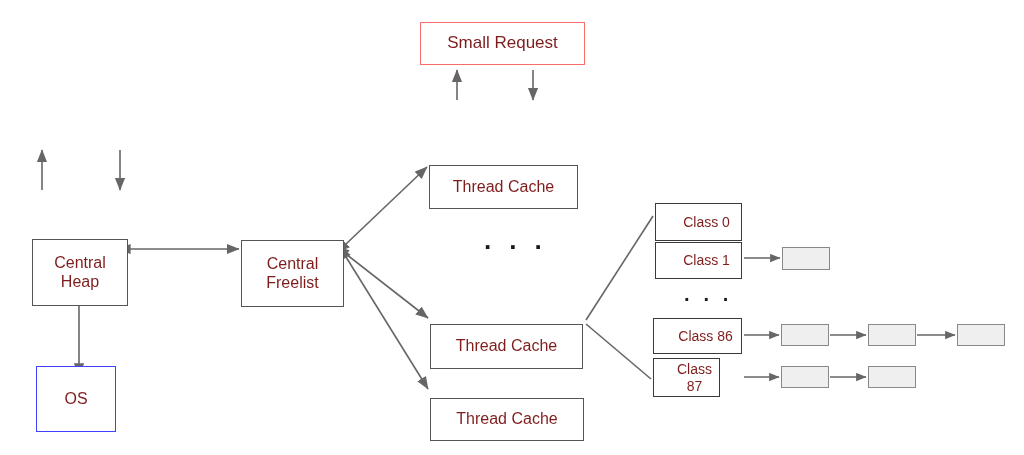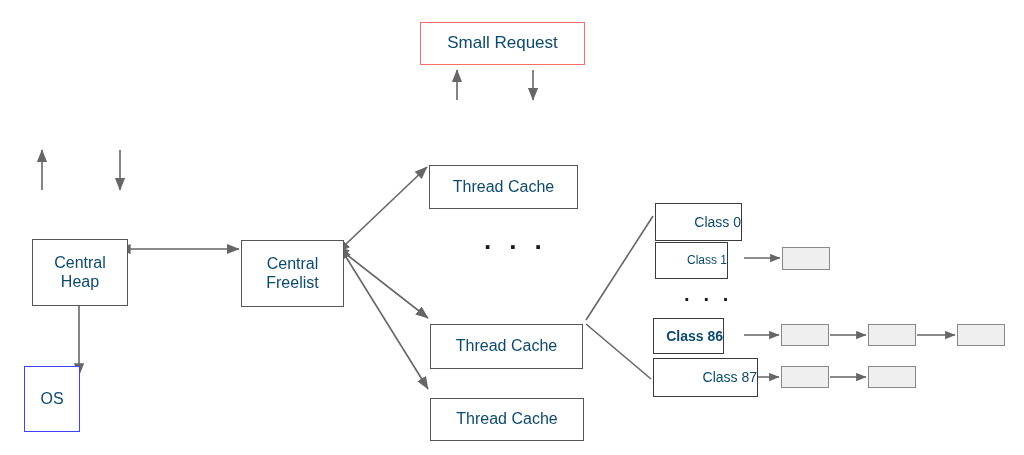--- a/index.html
+++ b/index.html
@@ -24,42 +24,42 @@
     pointer-events: none;
   }
   .node {
     position: absolute;
     box-sizing: border-box;
     display: flex;
     align-items: center;
     justify-content: center;
     text-align: center;
     background: #ffffff;
-    color: #0c4a6e;
+    color: #7f1d1d;
     line-height: 1.18;
     white-space: pre-line;
   }
   .node.gray-border {
     border: 1.6px solid #555555;
     margin-top: 24px;
   }
   .node.red-border {
     border: 1.6px solid #fa6b6b;
   }
   .node.blue-border {
     border: 1.6px solid #4040ff;
   }
   .node.chunk {
     background: #efefef;
     border: 1.6px solid #888888;
   }
   .node.class-box {
     border: 1.9px solid #3a3a3a;
-    justify-content: flex-end;
-    padding-left: 8px;
+    justify-content: center;
+    padding-left: 16px;
   }
   .ellipsis {
     position: absolute;
     display: flex;
     align-items: center;
     color: #1a1a1a;
     letter-spacing: 0.18em;
     font-weight: 700;
     user-select: none;
   }
@@ -102,21 +102,21 @@
 
   <div class="node red-border" style="left: 420px; top: 22px; width: 165px; height: 43px; font-size: 17px;">
     <span>Small Request</span>
   </div>
 
   <div class="node gray-border" style="left: 32px; top: 215px; width: 96px; height: 67px; font-size: 16px;">
     <span>Central
 Heap</span>
   </div>
 
-  <div class="node blue-border" style="left: 24px; top: 366px; width: 56px; height: 66px; font-size: 16px;">
+  <div class="node blue-border" style="left: 36px; top: 366px; width: 80px; height: 66px; font-size: 16px;">
     <span>OS</span>
   </div>
 
   <div class="node gray-border" style="left: 241px; top: 216px; width: 103px; height: 67px; font-size: 16px;">
     <span>Central
 Freelist</span>
   </div>
 
   <div class="node gray-border" style="left: 429px; top: 141px; width: 149px; height: 44px; font-size: 16px;">
     <span>Thread Cache</span>
@@ -125,23 +125,23 @@
   <div class="node gray-border" style="left: 430px; top: 300px; width: 153px; height: 45px; font-size: 16px;">
     <span>Thread Cache</span>
   </div>
 
   <div class="node gray-border" style="left: 430px; top: 374px; width: 154px; height: 43px; font-size: 16px;">
     <span>Thread Cache</span>
   </div>
 
   <div id="class-layer">
       <div class="node class-box" style="left: 655px; top: 203px; width: 87px; height: 38px; font-size: 14px;"><span>Class 0</span></div>
-      <div class="node class-box" style="left: 655px; top: 242px; width: 73px; height: 37px; font-size: 12px;"><span>Class 1</span></div>
-      <div class="node class-box" style="left: 653px; top: 318px; width: 71px; height: 36px; font-size: 14px; font-weight: bold;"><span>Class 86</span></div>
-      <div class="node class-box" style="left: 653px; top: 358px; width: 105px; height: 39px; font-size: 14px;"><span>Class 87</span></div>
+      <div class="node class-box" style="left: 655px; top: 242px; width: 87px; height: 37px; font-size: 14px;"><span>Class 1</span></div>
+      <div class="node class-box" style="left: 653px; top: 318px; width: 89px; height: 36px; font-size: 14px;"><span>Class 86</span></div>
+      <div class="node class-box" style="left: 653px; top: 358px; width: 67px; height: 39px; font-size: 14px;"><span>Class 87</span></div>
       <div class="node chunk" style="left: 782px; top: 247px; width: 48px; height: 23px;"></div>
       <div class="node chunk" style="left: 781px; top: 324px; width: 48px; height: 22px;"></div>
       <div class="node chunk" style="left: 868px; top: 324px; width: 48px; height: 22px;"></div>
       <div class="node chunk" style="left: 957px; top: 324px; width: 48px; height: 22px;"></div>
       <div class="node chunk" style="left: 781px; top: 366px; width: 48px; height: 22px;"></div>
       <div class="node chunk" style="left: 868px; top: 366px; width: 48px; height: 22px;"></div>
     </div>
 
   <div id="ellipsis-layer">
       <div class="ellipsis" style="left: 484px; top: 232px; font-size: 26px;">· · ·</div>

